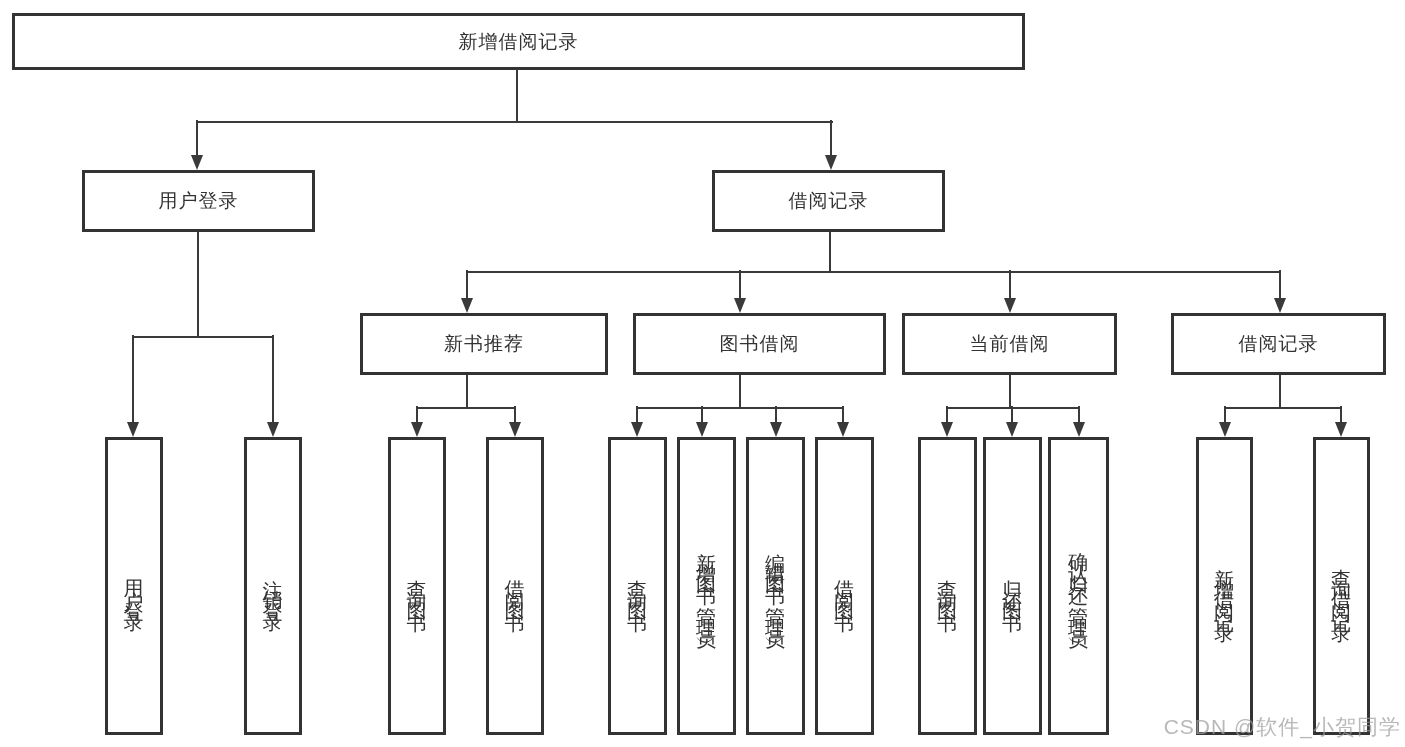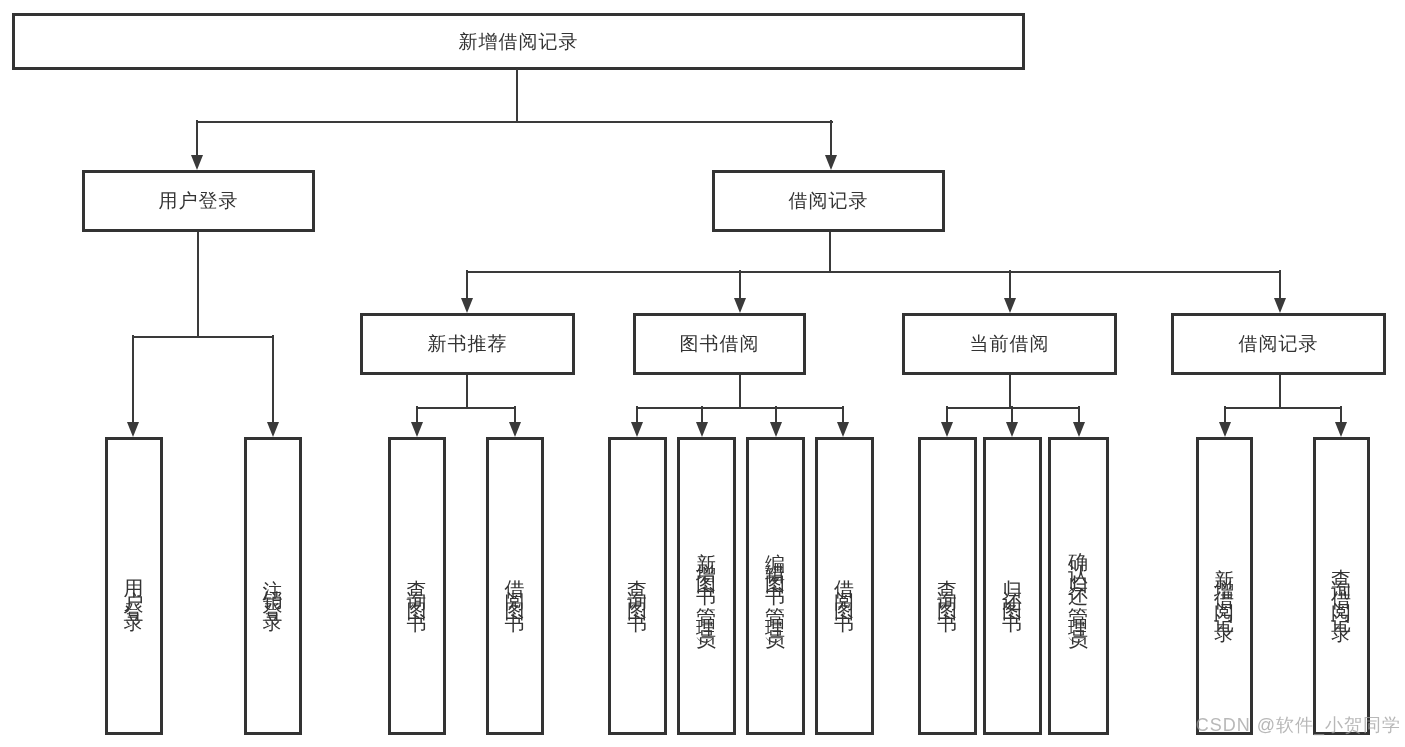--- a/index.html
+++ b/index.html
@@ -26,21 +26,21 @@
   .hline{position:absolute;height:2.5px;background:#3a3a3a;}
   .arrowhead{
     position:absolute;width:0;height:0;
     border-left:6.5px solid transparent;
     border-right:6.5px solid transparent;
     border-top:15px solid #3a3a3a;
   }
   .watermark{
     position:absolute;
     right:4px;top:713px;
-    font-size:18px;
+    font-size:21px;
     color:rgba(160,160,160,0.75);
     letter-spacing:1px;
     white-space:nowrap;
   }
 </style>
 </head>
 <body>
 
 <div class="canvas">
 
@@ -73,24 +73,24 @@
   <div class="hline" style="left:466px;top:270.5px;width:815px;"></div>
   <div class="vline" style="left:465.75px;top:270px;height:28px;"></div>
   <div class="arrowhead" style="left:460.5px;top:298px;"></div>
   <div class="vline" style="left:738.75px;top:270px;height:28px;"></div>
   <div class="arrowhead" style="left:733.5px;top:298px;"></div>
   <div class="vline" style="left:1008.75px;top:270px;height:28px;"></div>
   <div class="arrowhead" style="left:1003.5px;top:298px;"></div>
   <div class="vline" style="left:1278.75px;top:270px;height:28px;"></div>
   <div class="arrowhead" style="left:1273.5px;top:298px;"></div>
 
-  <div class="box hbox" style="left:360px;top:313px;width:215px;height:62px;">
+  <div class="box hbox" style="left:360px;top:313px;width:248px;height:62px;">
     <span>新书推荐</span>
   </div>
-  <div class="box hbox" style="left:633px;top:313px;width:173px;height:62px;">
+  <div class="box hbox" style="left:633px;top:313px;width:253px;height:62px;">
     <span>图书借阅</span>
   </div>
   <div class="box hbox" style="left:902px;top:313px;width:215px;height:62px;">
     <span>当前借阅</span>
   </div>
   <div class="box hbox" style="left:1171px;top:313px;width:215px;height:62px;">
     <span>借阅记录</span>
   </div>
 
   <div class="vline" style="left:465.75px;top:375px;height:34px;"></div>

